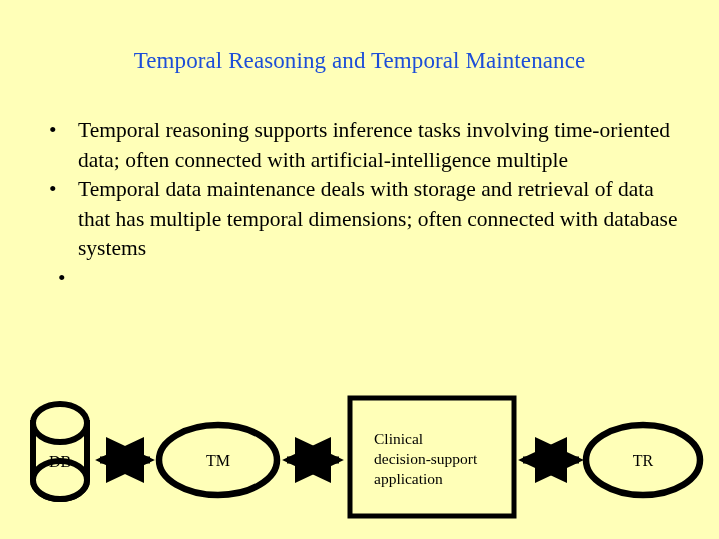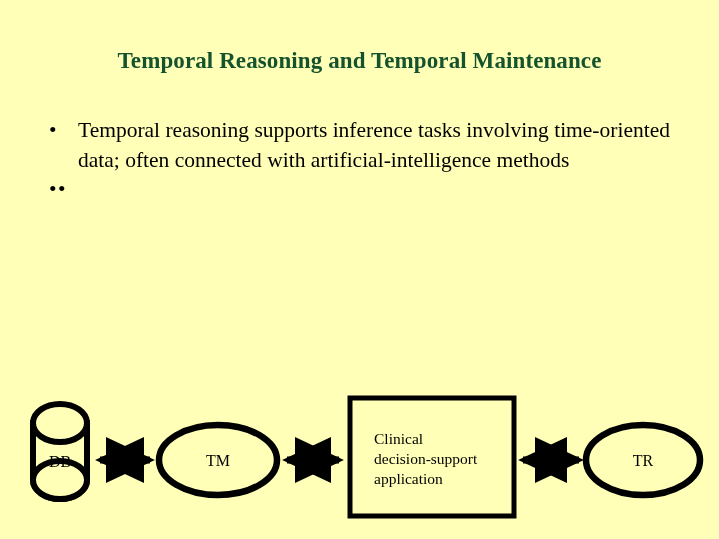--- a/index.html
+++ b/index.html
@@ -17,22 +17,22 @@
   }
 
   
   #slide-title {
     position: absolute;
     left: 0;
     top: 48px;
     width: 719px;
     text-align: center;
     font-size: 23px;
-    font-weight: bold;
-    color: #14532d;
+    font-weight: normal;
+    color: #1d4ed8;
     letter-spacing: 0.1px;
     white-space: nowrap;
   }
 
   
   #bullet-list {
     position: absolute;
     left: 0;
     top: 116px;
     width: 719px;
@@ -83,25 +83,26 @@
 </style>
 </head>
 <body>
 
 <div id="slide-title">Temporal Reasoning and Temporal Maintenance</div>
 
 <div id="bullet-list">
 
   <div class="bullet-item">
     <span class="bullet-dot">•</span>
-    <span class="bullet-text">Temporal reasoning supports inference tasks involving time-oriented data; often connected with artificial-intelligence methods</span>
+    <span class="bullet-text">Temporal reasoning supports inference tasks involving time-oriented data; often connected with artificial-intelligence multiple</span>
   </div>
 
   <div class="bullet-item">
     <span class="bullet-dot">•</span>
+    <span class="bullet-text">Temporal data maintenance deals with storage and retrieval of data that has multiple temporal dimensions; often connected with database systems</span>
   </div>
 
   <div class="bullet-item level-b">
     <span class="bullet-dot">•</span>
   </div>
 
 </div>
 
 <div id="diagram">
   <svg width="719" height="159" viewBox="0 0 719 159" xmlns="http://www.w3.org/2000/svg">

